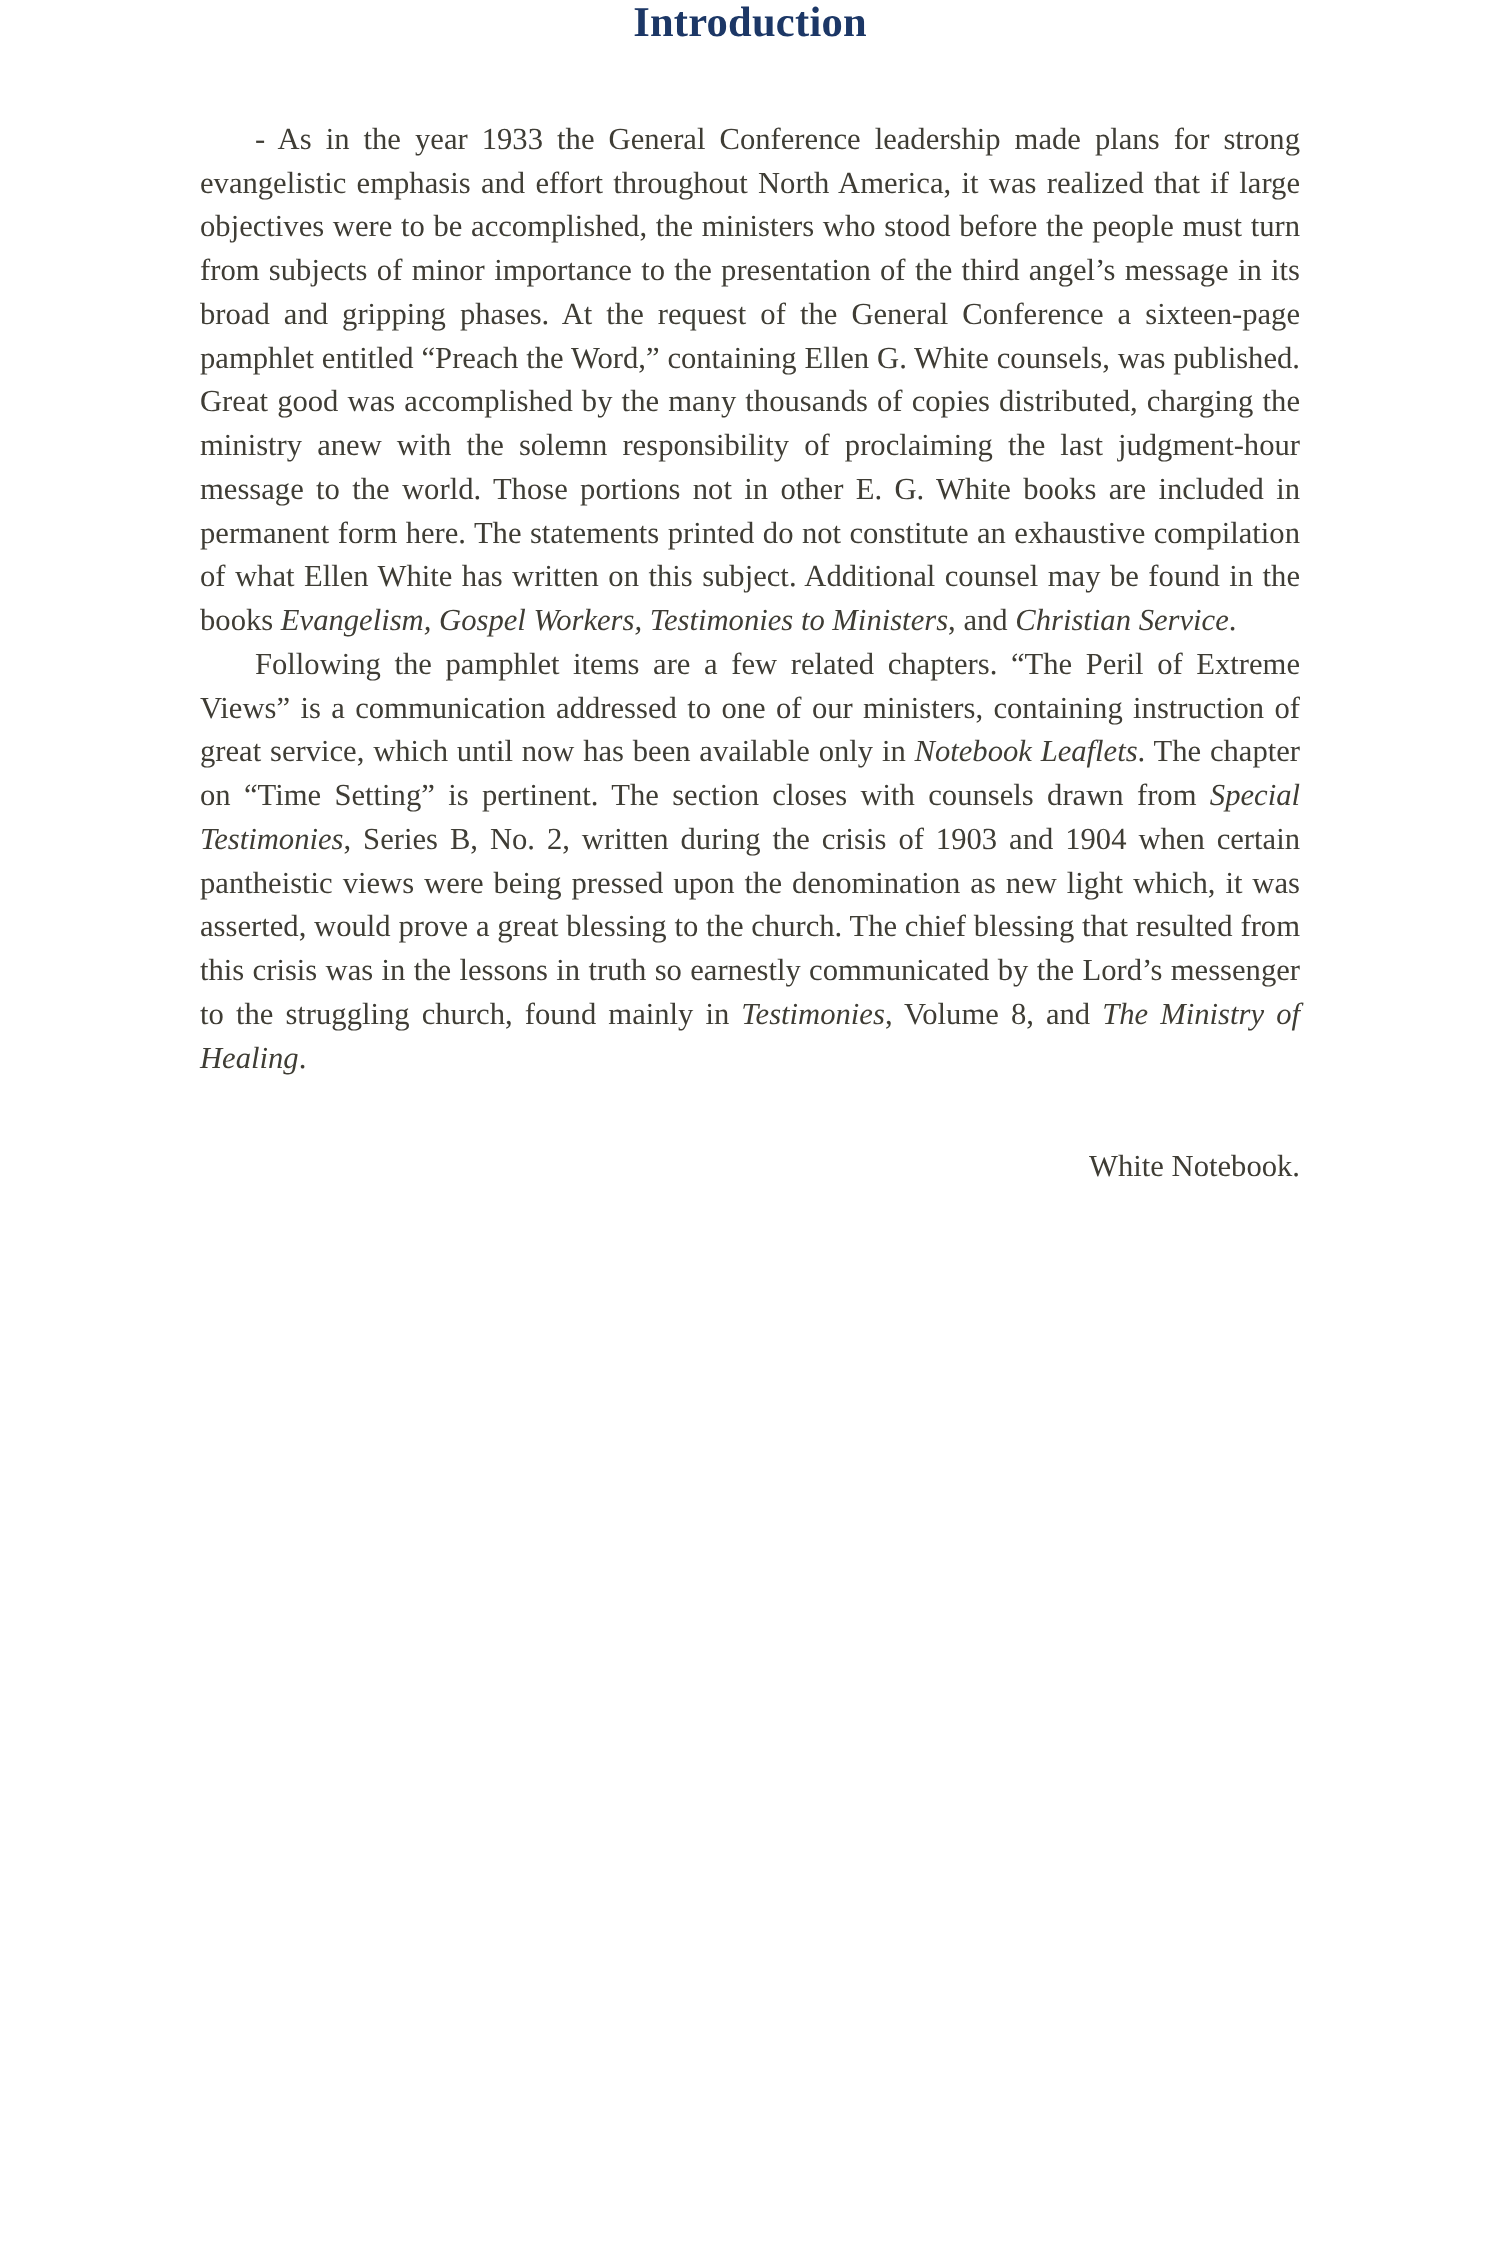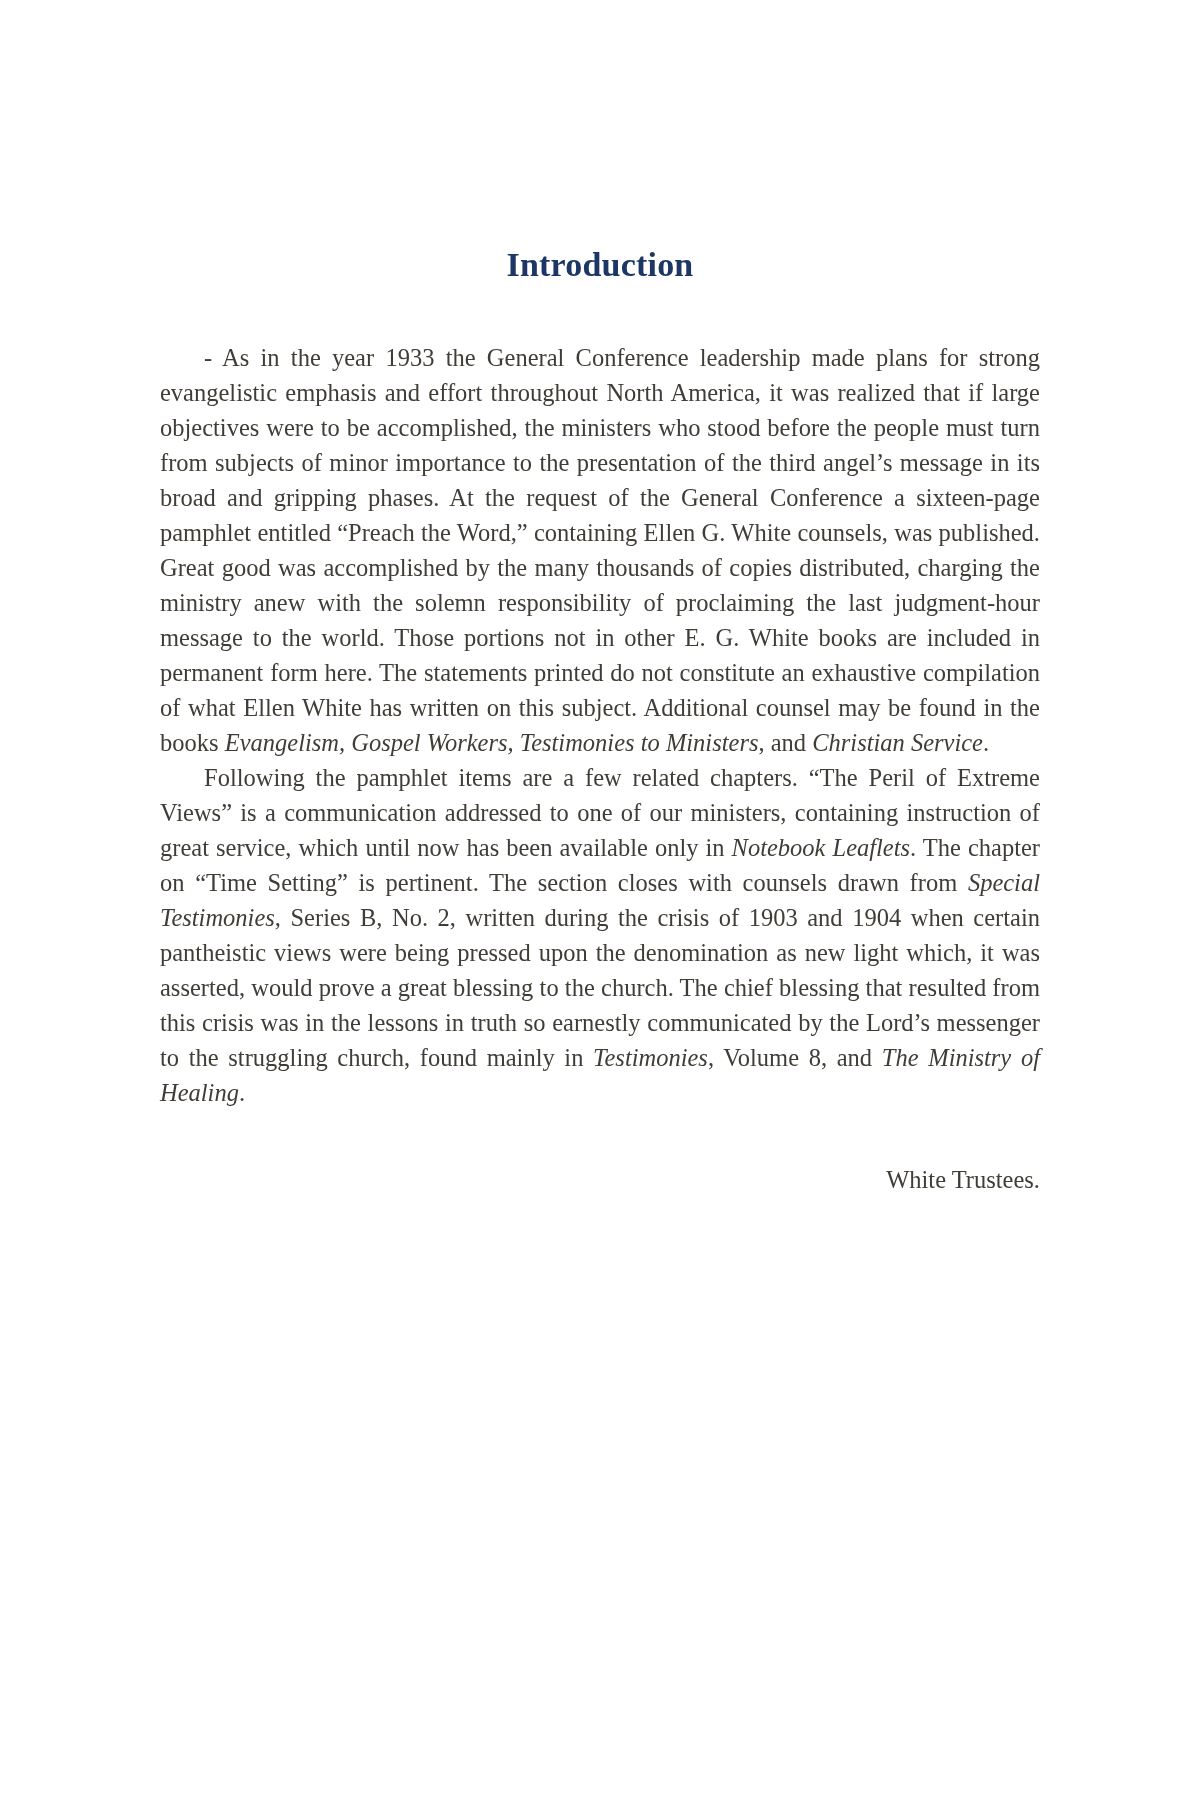--- a/index.html
+++ b/index.html
@@ -6,21 +6,20 @@
   html, body { background: #ffffff; }
   body {
     width: 1200px;
     height: 1800px;
     overflow: hidden;
     font-family: "Liberation Serif", "DejaVu Serif", serif;
   }
   .page {
     width: 1200px;
     height: 1800px;
-    padding-top: 246px;
     background: #ffffff;
   }
   .content {
     width: 880px;
     margin: 0 auto;
   }
   .title {
     text-align: center;
     font-size: 34px;
     font-weight: bold;
@@ -60,17 +59,17 @@
     <h1 class="title">Introduction</h1>
 
     <div class="body-text">
 
       <p><span>- As in the year 1933 the General Conference leadership made plans for strong evangelistic emphasis and effort throughout North America, it was realized that if large objectives were to be accomplished, the ministers who stood before the people must turn from subjects of minor importance to the presentation of the third angel’s message in its broad and gripping phases. At the request of the General Conference a sixteen-page pamphlet entitled “Preach the Word,” containing Ellen G. White counsels, was published. Great good was accomplished by the many thousands of copies distributed, charging the ministry anew with the solemn responsibility of proclaiming the last judgment-hour message to the world. Those portions not in other E. G. White books are included in permanent form here. The statements printed do not constitute an exhaustive compilation of what Ellen White has written on this subject. Additional counsel may be found in the books </span><span class="it">Evangelism, Gospel Workers, Testimonies to Ministers</span><span>, and </span><span class="it">Christian Service</span><span>.</span></p>
 
       <p><span>Following the pamphlet items are a few related chapters. “The Peril of Extreme Views” is a communication addressed to one of our ministers, containing instruction of great service, which until now has been available only in </span><span class="it">Notebook Leaflets</span><span>. The chapter on “Time Setting” is pertinent. The section closes with counsels drawn from </span><span class="it">Special Testimonies</span><span>, Series B, No. 2, written during the crisis of 1903 and 1904 when certain pantheistic views were being pressed upon the denomination as new light which, it was asserted, would prove a great blessing to the church. The chief blessing that resulted from this crisis was in the lessons in truth so earnestly communicated by the Lord’s messenger to the struggling church, found mainly in </span><span class="it">Testimonies</span><span>, Volume 8, and </span><span class="it">The Ministry of Healing</span><span>.</span></p>
 
     </div>
 
-    <div class="signature">White Trustees.</div>
+    <div class="signature">White Notebook.</div>
 
 
   </div>
 </div>
 
 </body></html>

